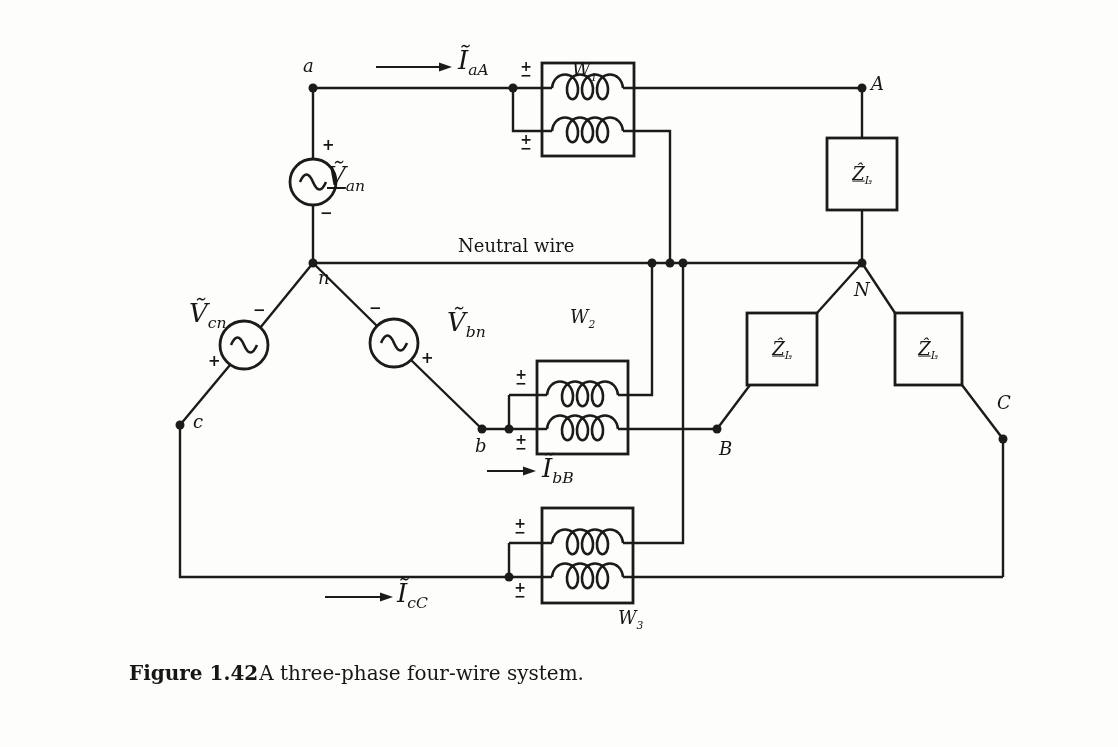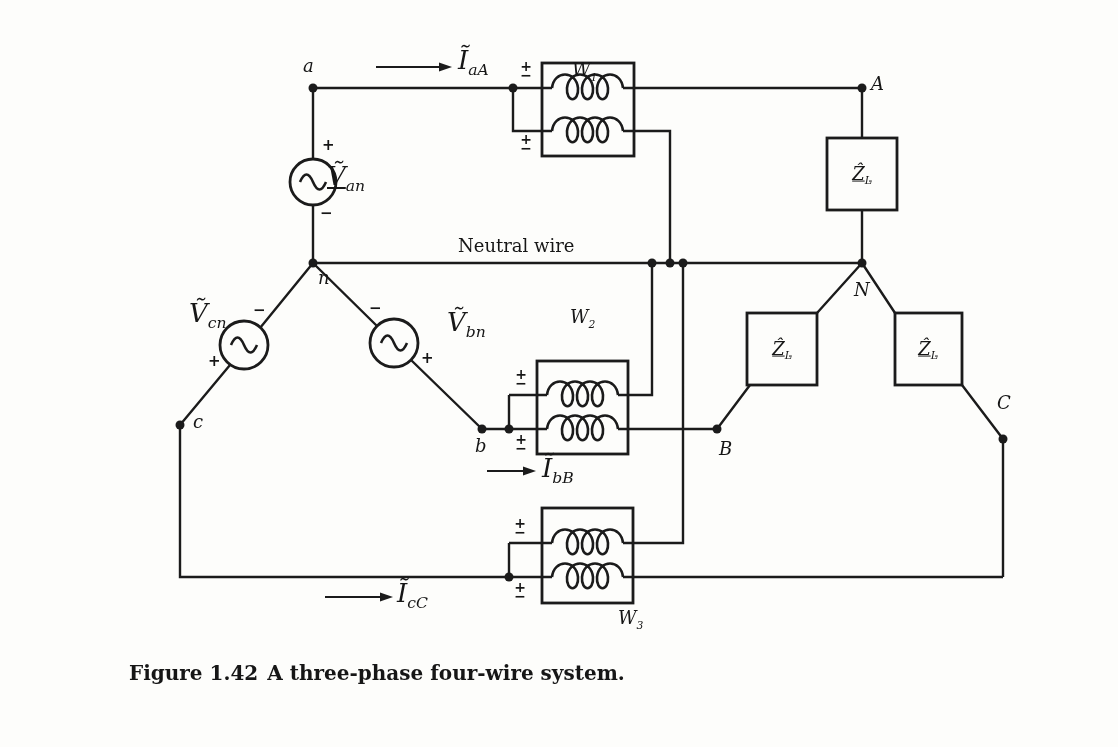--- a/index.html
+++ b/index.html
@@ -22,21 +22,21 @@
   .pol{
     position:absolute;width:16px;text-align:center;
     font-size:14px;font-weight:bold;line-height:9px;
     font-family:"DejaVu Sans", sans-serif;
     display:flex;flex-direction:column;align-items:center;
   }
   .pol span{display:block;height:9px;}
   .mark{position:absolute;font-size:15px;font-weight:bold;font-family:"DejaVu Sans", sans-serif;line-height:1;}
   .caption{position:absolute;left:129px;top:661px;font-size:20px;}
   .caption b{font-weight:bold;}
-  .caption span{margin-left:9px;font-weight:bold;}
+  .caption span{margin-left:1px;}
 </style>
 </head>
 <body>
 
 <div class="stage">
 
   <svg width="1118" height="747" viewBox="0 0 1118 747">
     <defs>
       <path id="coil" d="M0 0 c2 -18 24 -18 26 0 c1 15 -12 15 -11 0
                          c2 -18 24 -18 26 0 c1 15 -12 15 -11 0

